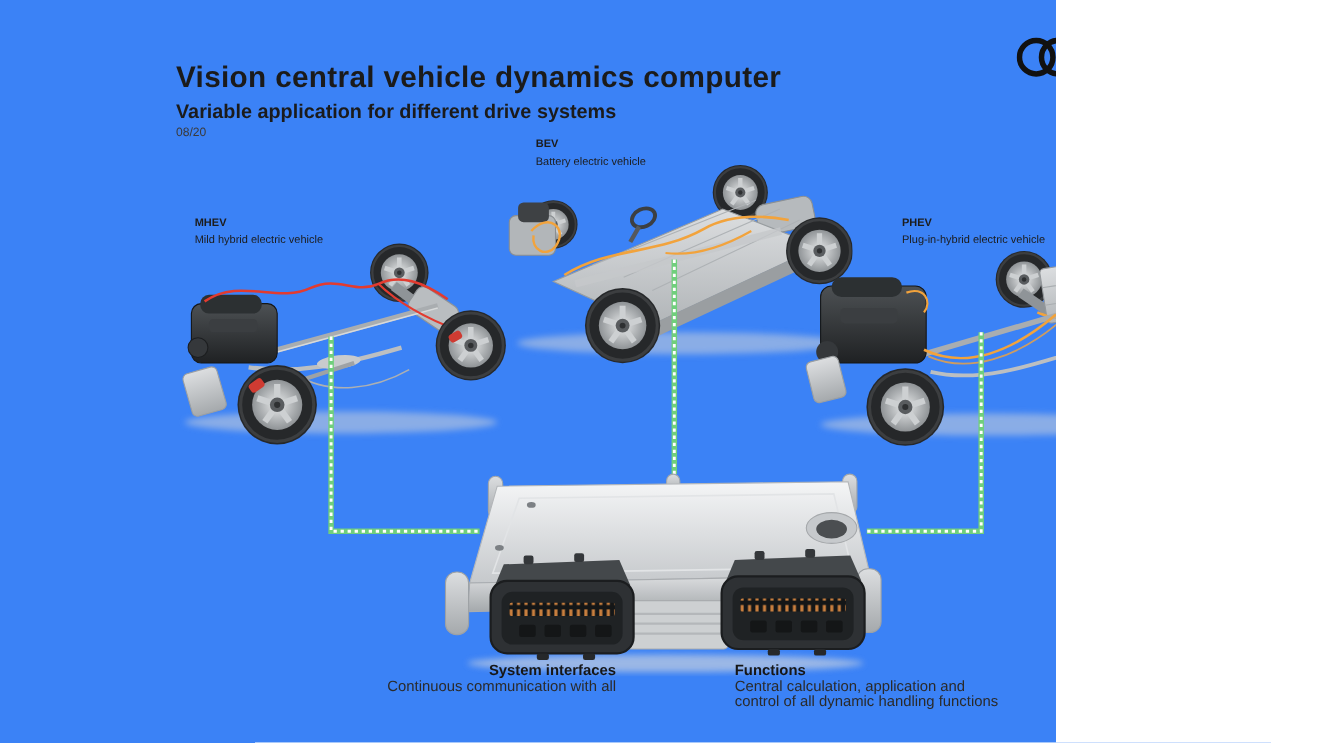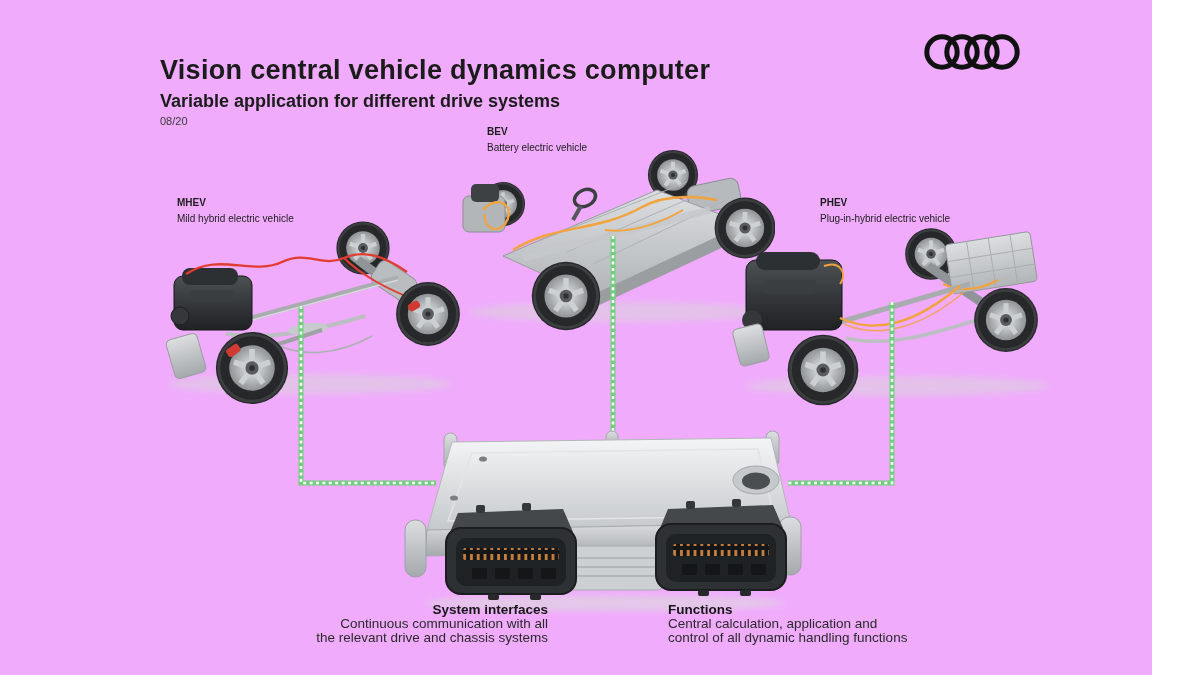--- a/index.html
+++ b/index.html
@@ -4,21 +4,21 @@
 <style>
   :root{
     --connector-green:#70cf7c;
     --cable-red:#e23b30;
     --cable-orange:#f2a33c;
     --pin-orange:#c97f3e;
     --text-dark:#1a1a1a;
   }
   html,body{margin:0;padding:0;background:#fff;}
   .stage{
-    position:relative;width:1152px;height:675px;background:#f0abfc;overflow:hidden;
+    position:relative;width:960px;height:675px;background:#3b82f6;overflow:hidden;
     font-family:"Liberation Sans", sans-serif;color:var(--text-dark);
   }
   .abs{position:absolute;}
   
   .header{left:160px;top:54px;}
   .title{font-size:27px;font-weight:700;letter-spacing:.3px;line-height:32px;margin:0;color:#1b1b1b;}
   .subtitle{font-size:18px;font-weight:700;margin-top:5px;color:#1b1b1b;}
   .date{font-size:11px;margin-top:3px;color:#3a3a3a;}
   
   .vlabel{position:absolute;font-size:10px;line-height:15.5px;color:#1c1c1c;}
@@ -229,24 +229,23 @@
       <rect x="72" y="148" width="15" height="11" rx="2" fill="#141617"></rect>
       <rect x="95" y="148" width="15" height="11" rx="2" fill="#141617"></rect>
       <rect x="118" y="148" width="15" height="11" rx="2" fill="#141617"></rect>
       <rect x="141" y="148" width="15" height="11" rx="2" fill="#141617"></rect>
       <rect x="88" y="174" width="11" height="6" rx="2" fill="#26282a"></rect>
       <rect x="130" y="174" width="11" height="6" rx="2" fill="#26282a"></rect>
     </g>
     <use href="#connL" transform="translate(210,-4)"></use>
   </svg>
 
-  <div class="callout right" style="left:268px;width:280px;">
+  <div class="callout right" style="left:280px;width:280px;">
     <span class="clabel">System interfaces</span>
     <span>Continuous communication with all</span><br>
-    <span>the relevant drive and chassis systems</span>
   </div>
   <div class="callout" style="left:668px;width:290px;">
     <span class="clabel">Functions</span>
     <span>Central calculation, application and</span><br>
     <span>control of all dynamic handling functions</span>
   </div>
 
 </div>
 
 </body></html>

